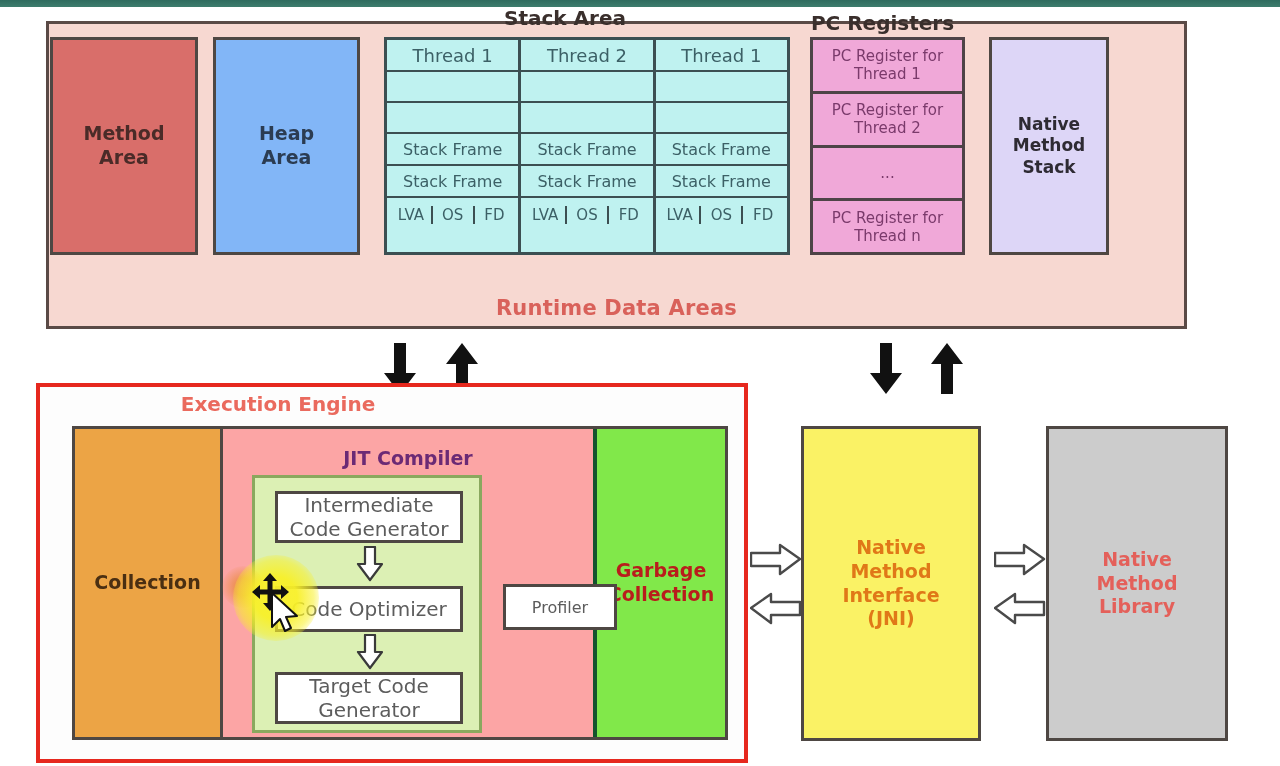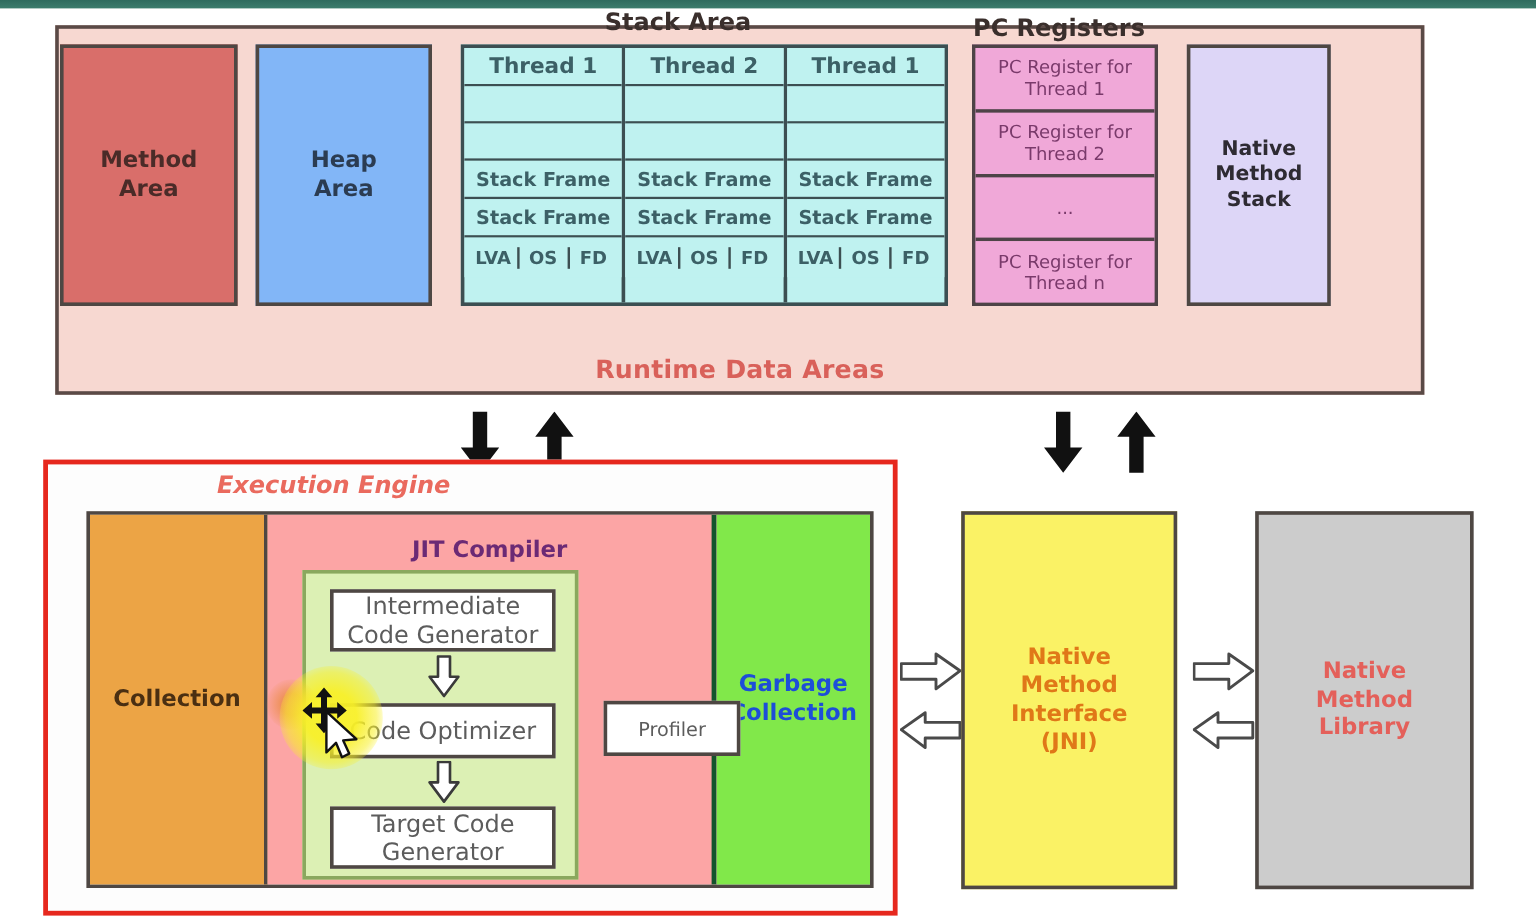--- a/index.html
+++ b/index.html
@@ -99,21 +99,20 @@
   }
   .thread-col:last-child { border-right: none; }
   .sc-cell {
     border-bottom: 2px solid #3c4f52;
     box-sizing: border-box;
     display: flex;
     align-items: center;
     justify-content: center;
     color: #3c6066;
     background: #bff2f0;
-    font-weight: bold;
   }
   .sc-head  { height: 32px; font-size: 18px; }
   .sc-blank { height: 31px; }
   .sc-frame { height: 32px; font-size: 16px; }
   .sc-lva {
     height: 33px;
     border-bottom: none;
     display: flex;
     padding: 4px;
   }
@@ -183,21 +182,20 @@
     background: #fdfdfd;
   }
   .ee-caption {
     position: absolute;
     left: 148px; top: 392px;
     width: 260px;
     text-align: center;
     font-size: 20px;
     font-weight: bold;
     color: #ea6a5e;
-    font-style: italic;
   }
 
   .ee-row {
     position: absolute;
     left: 72px; top: 426px;
     width: 656px; height: 314px;
     display: flex;
     border: 3px solid #4e4743;
     box-sizing: border-box;
   }
@@ -283,21 +281,21 @@
   .gc {
     width: 128px;
     background: #81e84a;
     box-sizing: border-box;
     display: flex;
     align-items: center;
     justify-content: center;
     text-align: center;
     font-size: 19px;
     font-weight: bold;
-    color: #1d4ed8;
+    color: #b91c1c;
     line-height: 1.25;
   }
 
   
   .jni {
     left: 801px; top: 426px;
     width: 180px; height: 315px;
     background: #faf265;
     color: #e07818;
     font-size: 19px;

